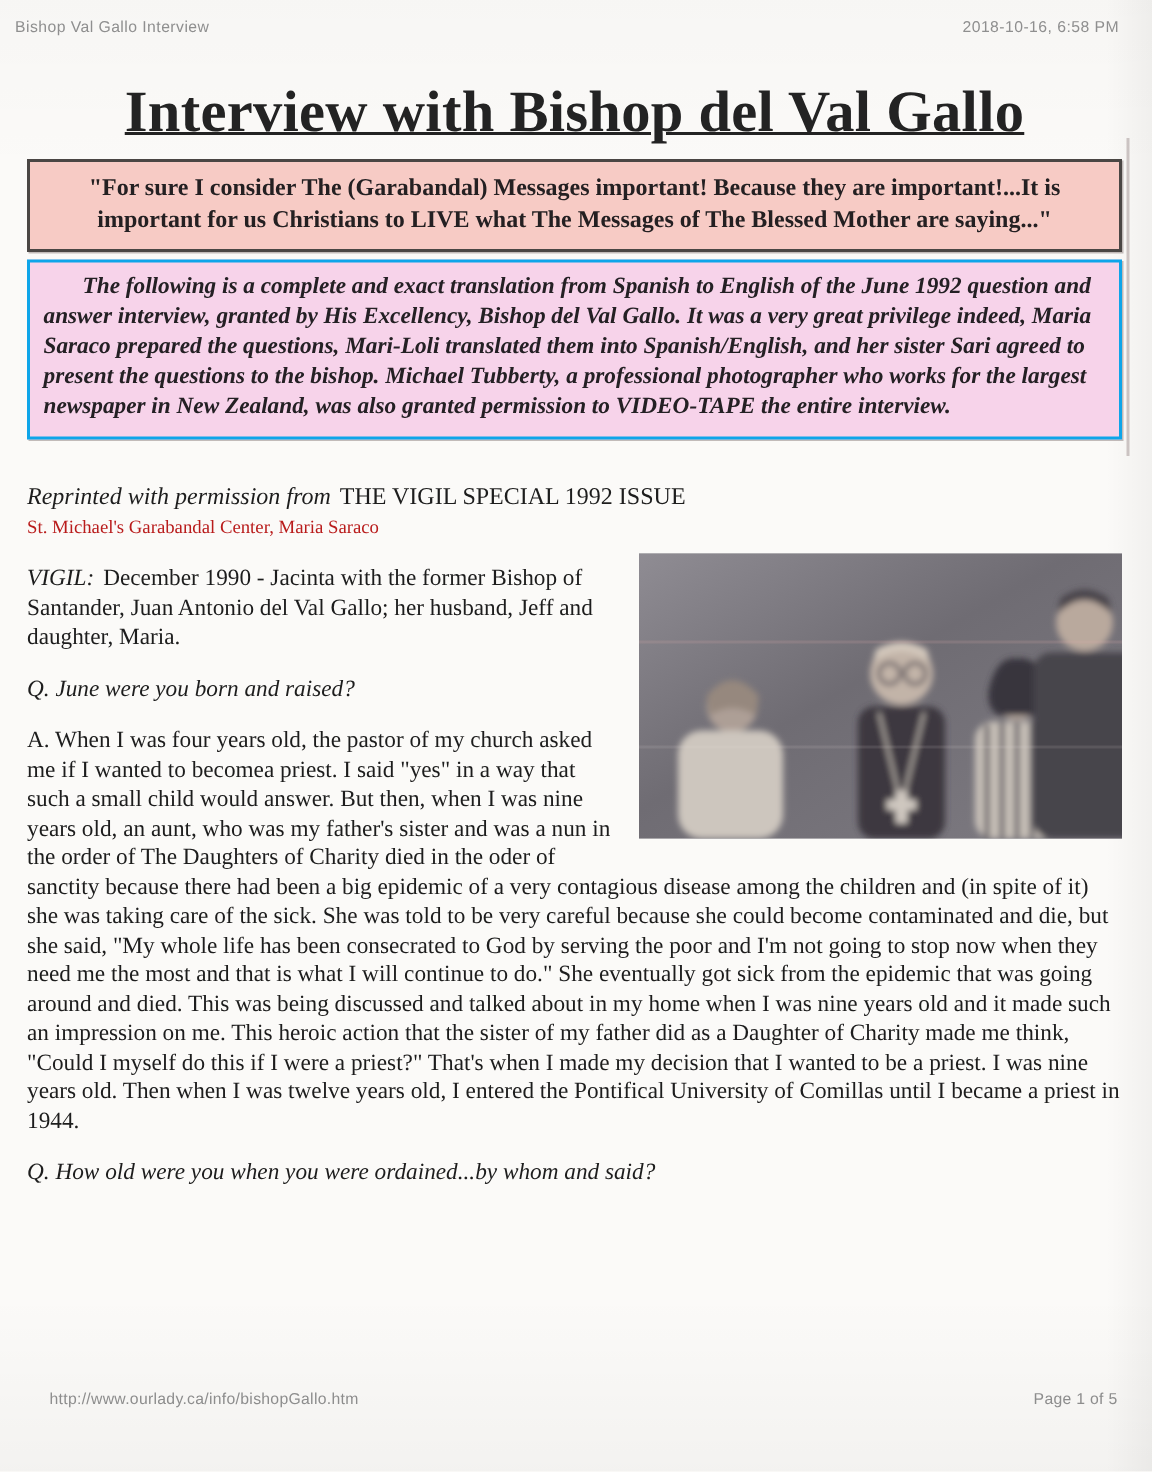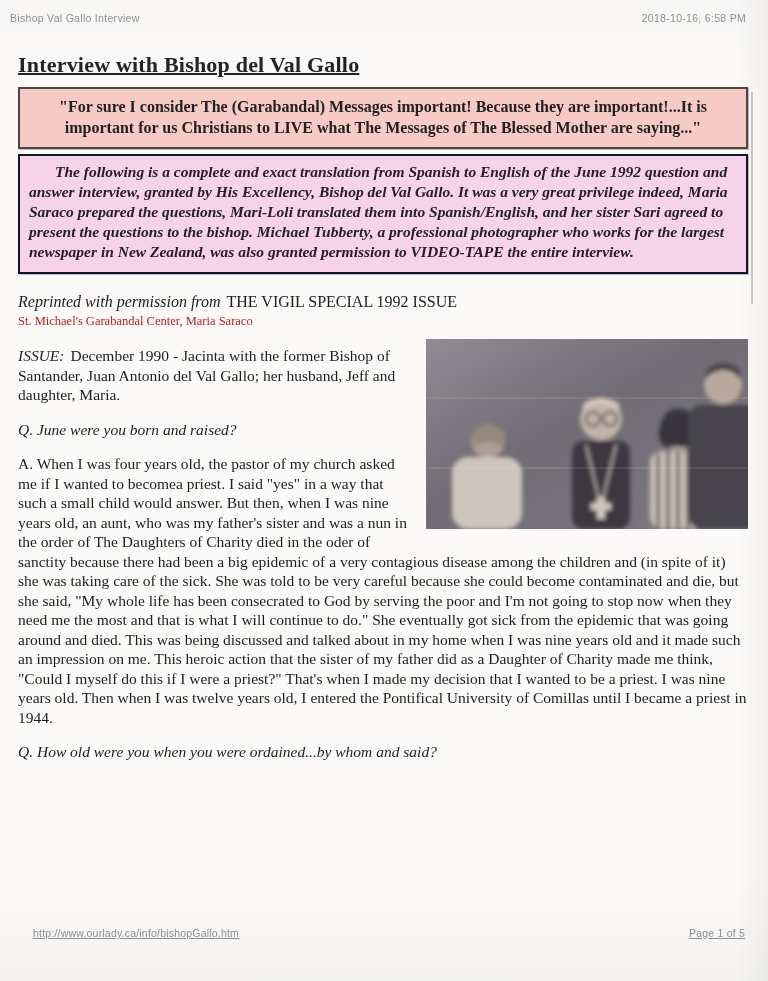--- a/index.html
+++ b/index.html
@@ -26,47 +26,46 @@
     position:absolute;top:12px;left:10px;width:736px;
     display:flex;justify-content:space-between;
     font-family:"Liberation Sans",sans-serif;font-size:10.5px;color:#8f8f8f;
     letter-spacing:0.3px;
   }
   .meta-footer{
     position:absolute;top:927px;left:33px;width:712px;
     display:flex;justify-content:space-between;
     font-family:"Liberation Sans",sans-serif;font-size:10.5px;color:#8d8d8d;
     letter-spacing:0.2px;
-    text-decoration:underline;
   }
 
   .content{position:absolute;top:52px;left:18px;width:730px;}
 
   .page-title{
-    font-size:22px;font-weight:bold;color:#232323;
+    text-align:center;font-size:39px;font-weight:bold;color:#232323;
     text-decoration:underline;
     -webkit-text-decoration-thickness:2px;text-decoration-thickness:2px;
     margin:0 0 9px 0;letter-spacing:0.2px;
   }
 
   .quote-box{
     background:#f7cbc5;border:2px solid #4a4644;
     padding:7px 26px 9px;margin:0;
     text-align:center;font-weight:bold;font-size:16px;line-height:21px;color:#242022;
     box-shadow:1px 1px 0 rgba(90,70,70,0.35);
   }
   .intro-box{
-    background:#f7d3ea;border:2px solid #0f172a;
+    background:#f7d3ea;border:2px solid #0ea5e9;
     margin-top:5px;padding:6px 9px 10px;
     font-weight:bold;font-style:italic;font-size:15.5px;line-height:20px;color:#242024;
     box-shadow:1px 1px 0 rgba(90,70,70,0.35);
   }
   .intro-box p{margin:0;text-indent:26px;}
 
-  .reprint{margin-top:19px;font-size:16px;}
+  .reprint{margin-top:30px;font-size:16px;}
   .reprint .rep-italic{font-style:italic;margin-right:6px;}
   .reprint-sub{font-size:12.5px;margin-top:3px;color:#b91c1c;}
 
   .article{margin-top:17px;font-size:15.5px;line-height:19.5px;}
   .article p{margin:0 0 15px 0;}
   .article p.q{font-style:italic;margin-top:4px;}
   .photo-label{font-style:italic;margin-right:6px;}
 
   .photo-float{
     float:right;width:322px;height:190px;
@@ -147,21 +146,21 @@
           <circle cx="297" cy="46" r="19" fill="#b9a99d"></circle>
           <path d="M279 40 Q297 22 315 40 L313 30 Q297 18 281 30 Z" fill="#4a454b"></path>
           <rect x="263" y="66" width="72" height="124" rx="12" fill="#47444b"></rect>
         </g>
 
         <rect y="58" width="322" height="2" fill="rgba(220,170,170,0.18)"></rect>
         <rect y="128" width="322" height="2" fill="rgba(230,220,220,0.12)"></rect>
       </svg>
     </div>
 
-    <p><span class="photo-label">ISSUE:</span><span>December 1990 - Jacinta with the former Bishop of Santander, Juan Antonio del Val Gallo; her husband, Jeff and daughter, Maria.</span></p>
+    <p><span class="photo-label">VIGIL:</span><span>December 1990 - Jacinta with the former Bishop of Santander, Juan Antonio del Val Gallo; her husband, Jeff and daughter, Maria.</span></p>
 
     <p class="q">Q. June were you born and raised?</p>
 
     <p>A. When I was four years old, the pastor of my church asked me if I wanted to becomea priest. I said "yes" in a way that such a small child would answer. But then, when I was nine years old, an aunt, who was my father's sister and was a nun in the order of The Daughters of Charity died in the oder of sanctity because there had been a big epidemic of a very contagious disease among the children and (in spite of it) she was taking care of the sick. She was told to be very careful because she could become contaminated and die, but she said, "My whole life has been consecrated to God by serving the poor and I'm not going to stop now when they need me the most and that is what I will continue to do." She eventually got sick from the epidemic that was going around and died. This was being discussed and talked about in my home when I was nine years old and it made such an impression on me. This heroic action that the sister of my father did as a Daughter of Charity made me think, "Could I myself do this if I were a priest?" That's when I made my decision that I wanted to be a priest. I was nine years old. Then when I was twelve years old, I entered the Pontifical University of Comillas until I became a priest in 1944.</p>
 
     <p class="q">Q. How old were you when you were ordained...by whom and said?</p>
 
   </div>
 </div>
 

